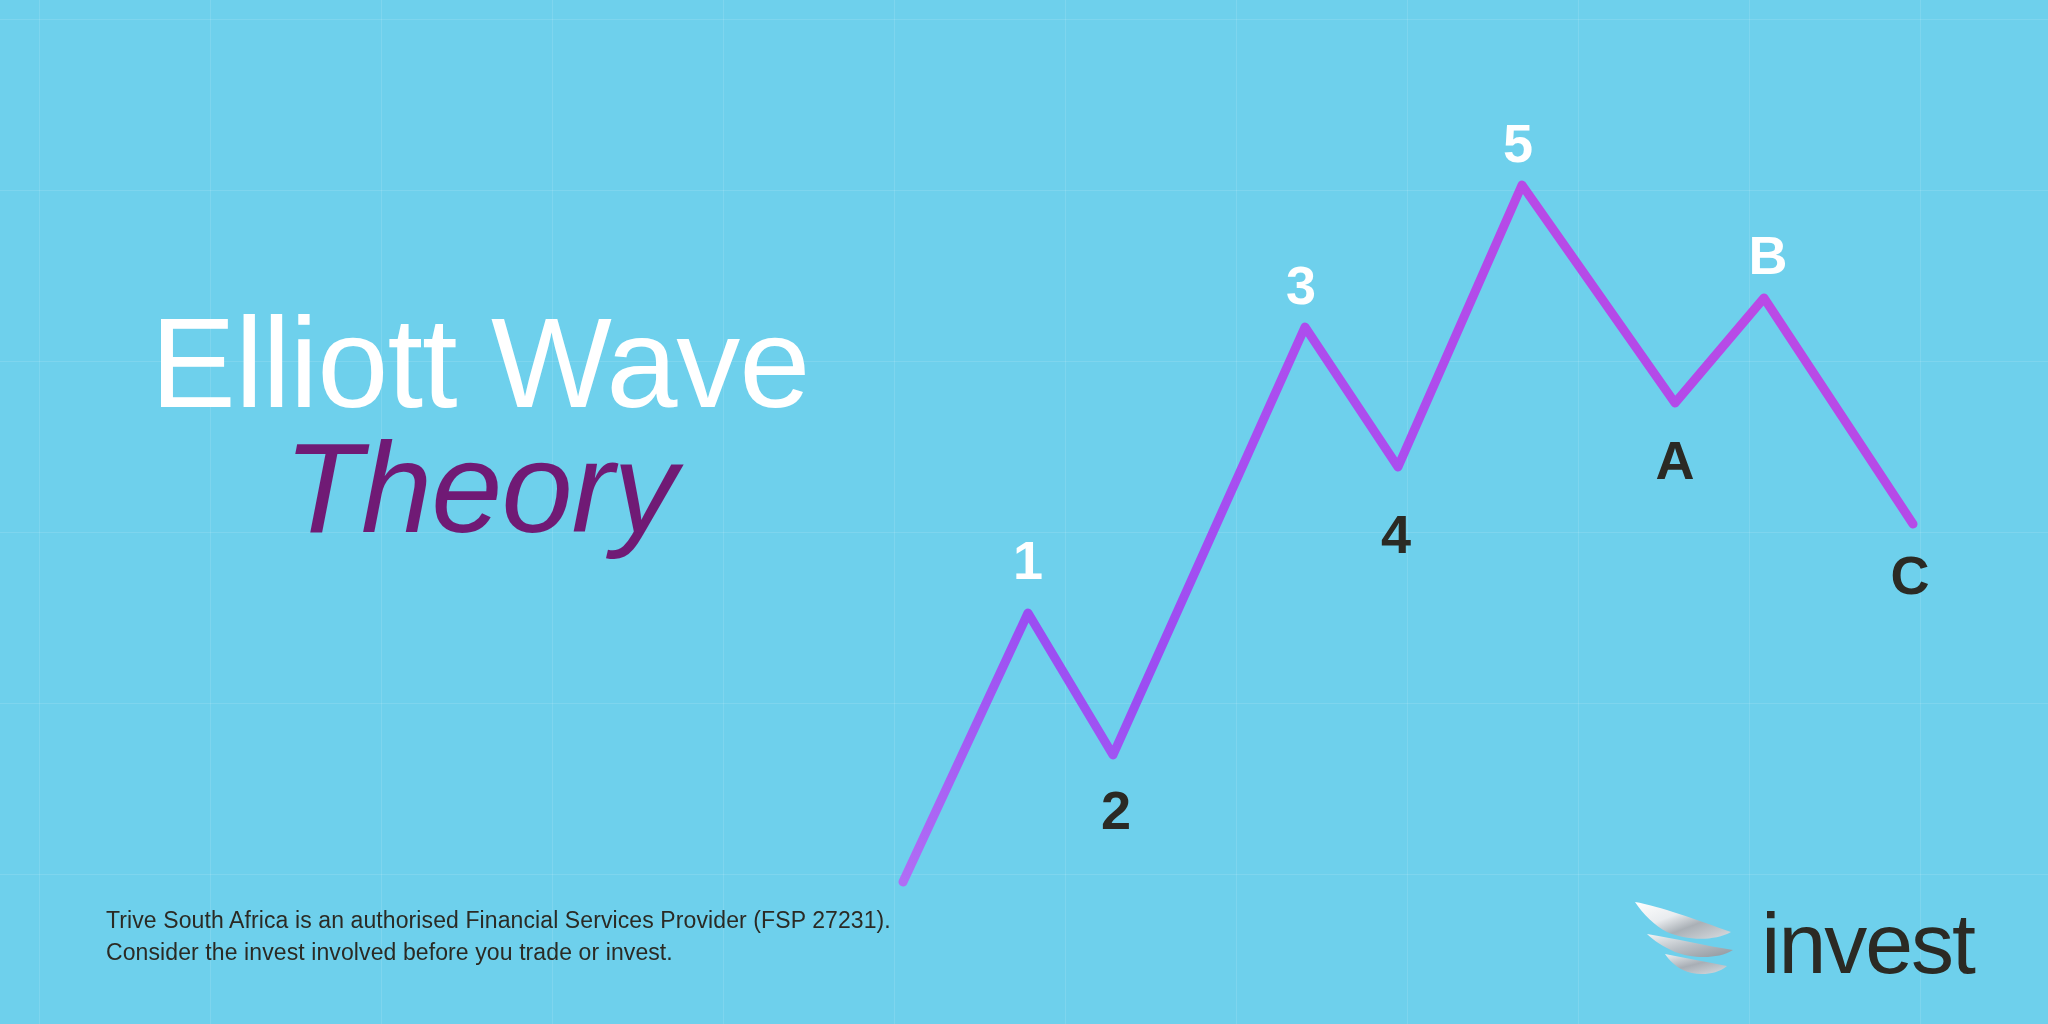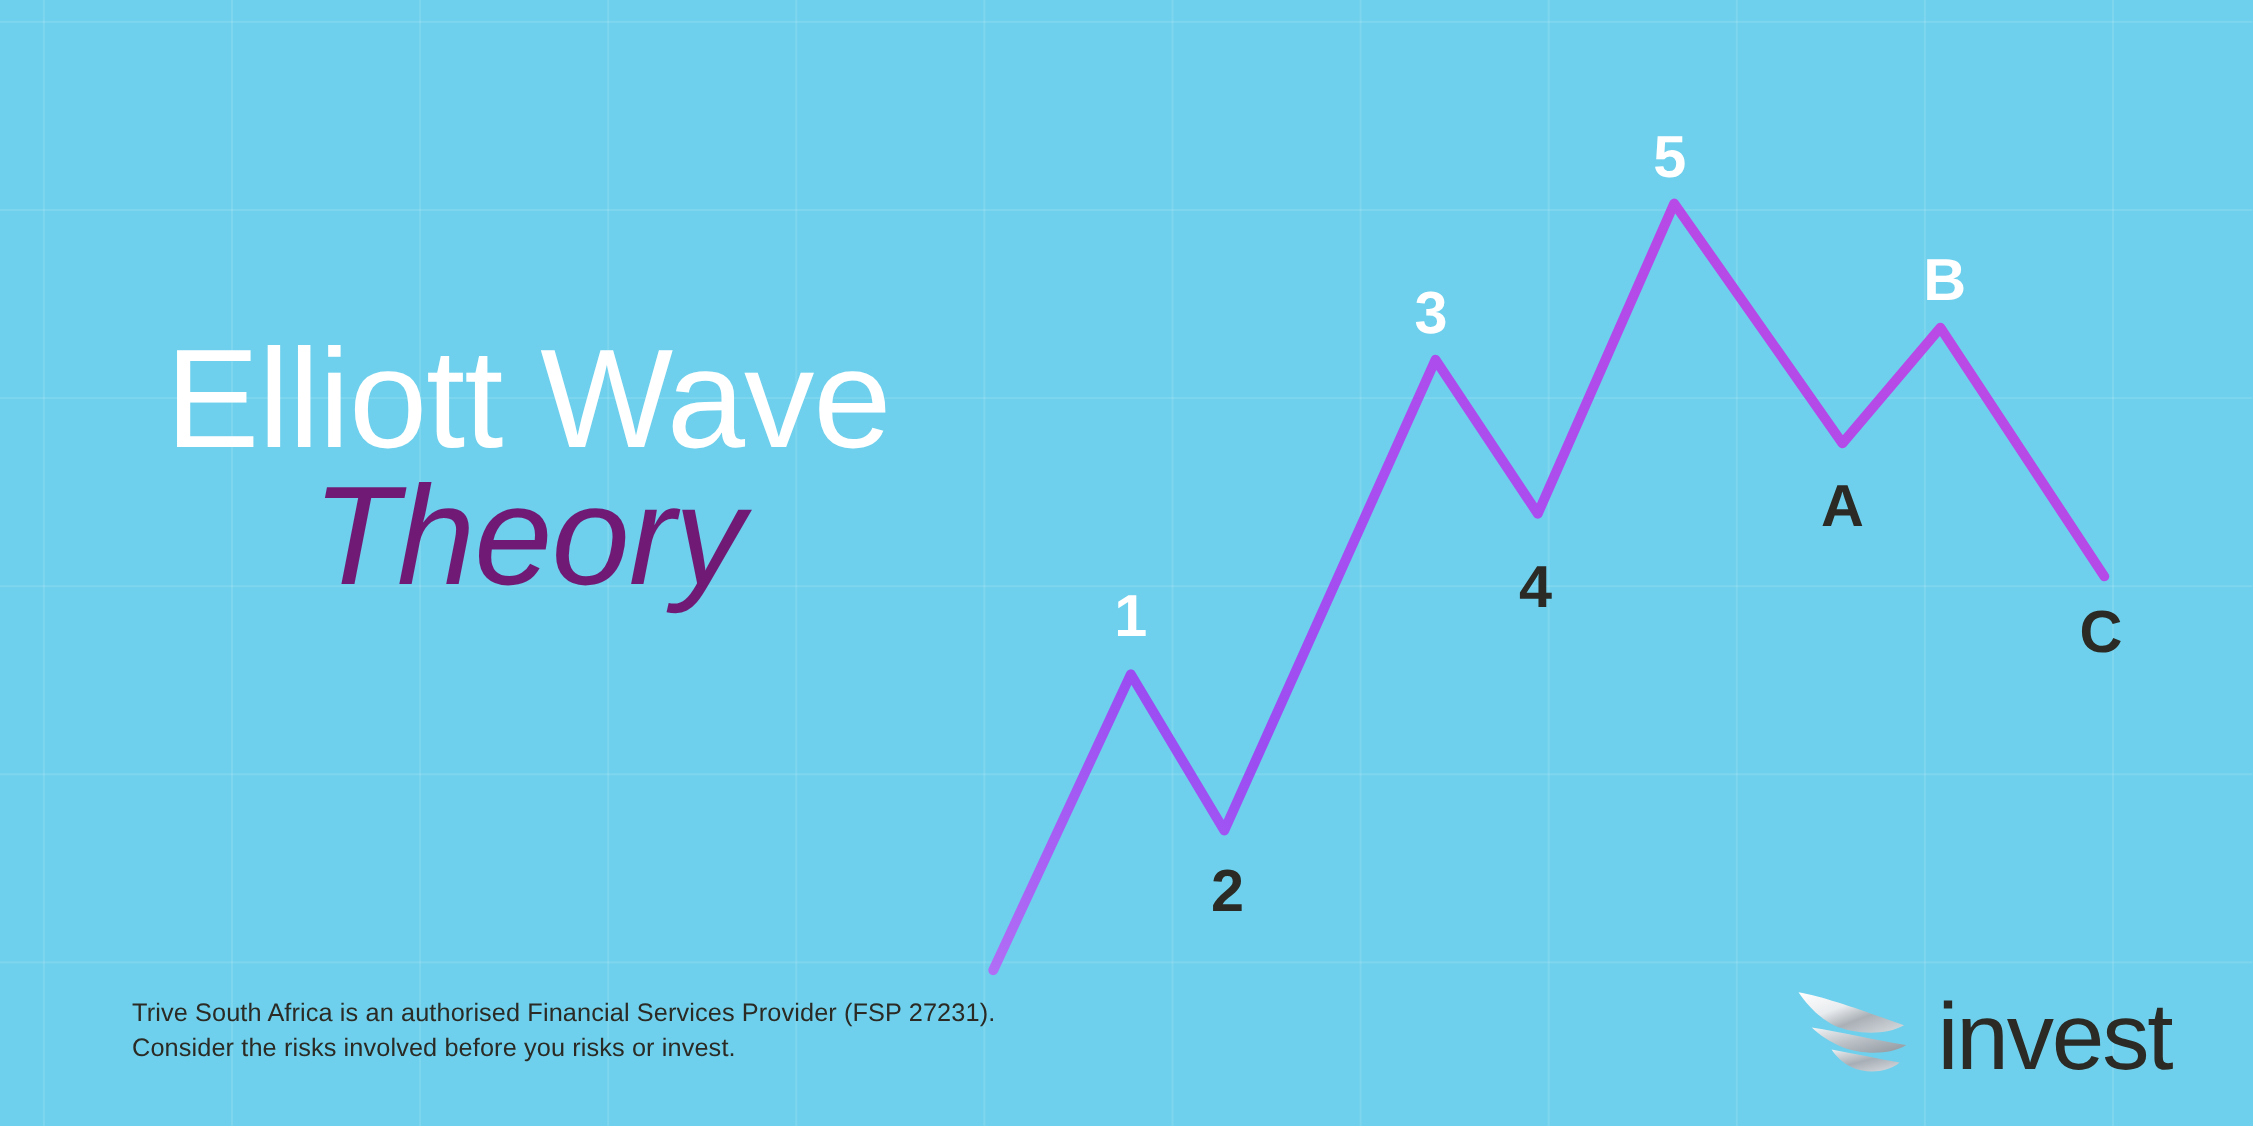--- a/index.html
+++ b/index.html
@@ -70,21 +70,21 @@
     line-height: 1;
     transform: translate(-50%, -50%);
     white-space: nowrap;
   }
   .wave-label.light { color: #ffffff; }
   .wave-label.dark  { color: #2b2a24; }
 
   
   .disclaimer {
     position: absolute;
-    left: 120px;
+    left: 106px;
     bottom: 55px;
     color: #2b2a24;
     font-size: 23px;
     line-height: 1.42;
     letter-spacing: 0.1px;
   }
   .disclaimer span { display: block; }
 
   .brand {
     position: absolute;
@@ -136,21 +136,21 @@
       <div class="wave-label light" style="left: 1301px; top: 285px;">3</div>
       <div class="wave-label dark" style="left: 1396px; top: 534px;">4</div>
       <div class="wave-label light" style="left: 1518px; top: 143px;">5</div>
       <div class="wave-label dark" style="left: 1675px; top: 460px;">A</div>
       <div class="wave-label light" style="left: 1768px; top: 255px;">B</div>
       <div class="wave-label dark" style="left: 1910px; top: 575px;">C</div>
     </div>
 
   <div class="disclaimer">
     <span>Trive South Africa is an authorised Financial Services Provider (FSP 27231).</span>
-    <span>Consider the risks involved before you risks or invest.</span>
+    <span>Consider the invest involved before you trade or invest.</span>
   </div>
 
   <div class="brand">
     <svg class="brand-mark" viewBox="0 0 112 86">
       <defs>
         <linearGradient id="wingA" x1="0" y1="0" x2="1" y2="1">
           <stop offset="0%" stop-color="#ffffff"></stop>
           <stop offset="38%" stop-color="#e9ecef"></stop>
           <stop offset="62%" stop-color="#aab0b6"></stop>
           <stop offset="100%" stop-color="#d9dee2"></stop>

